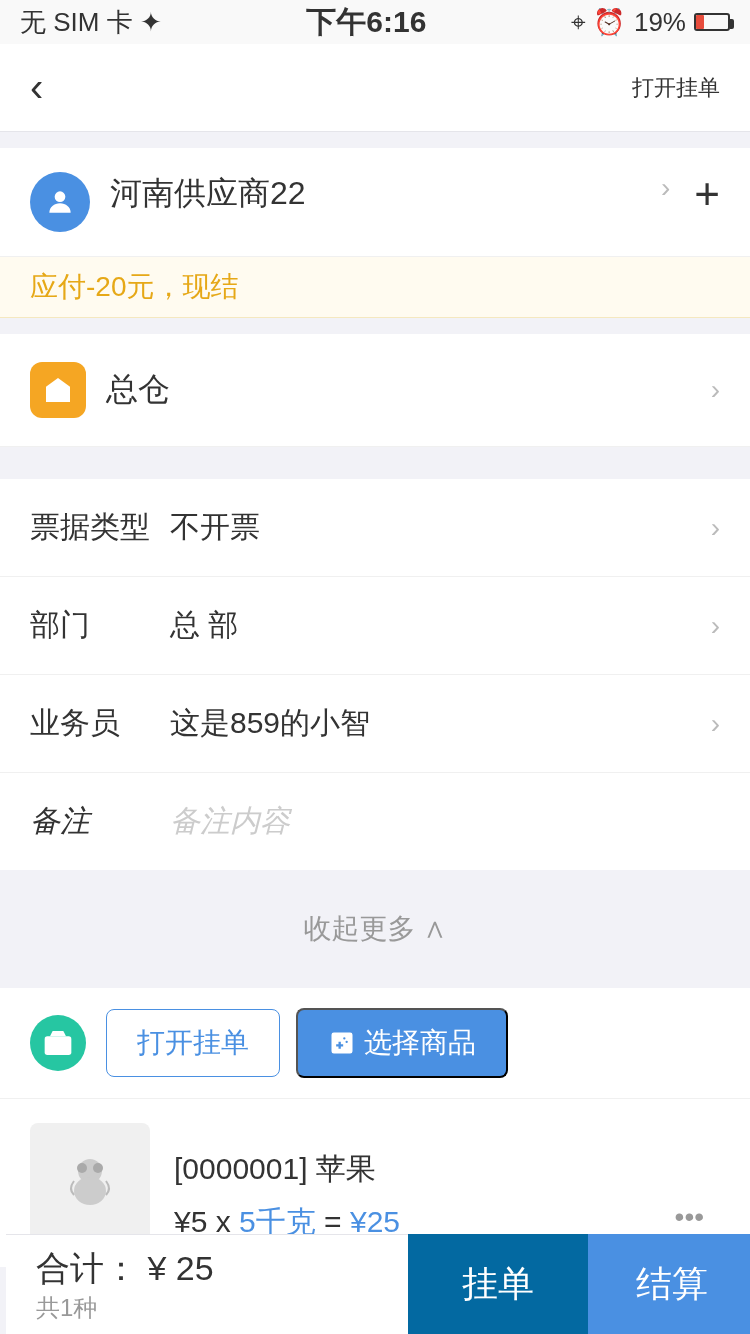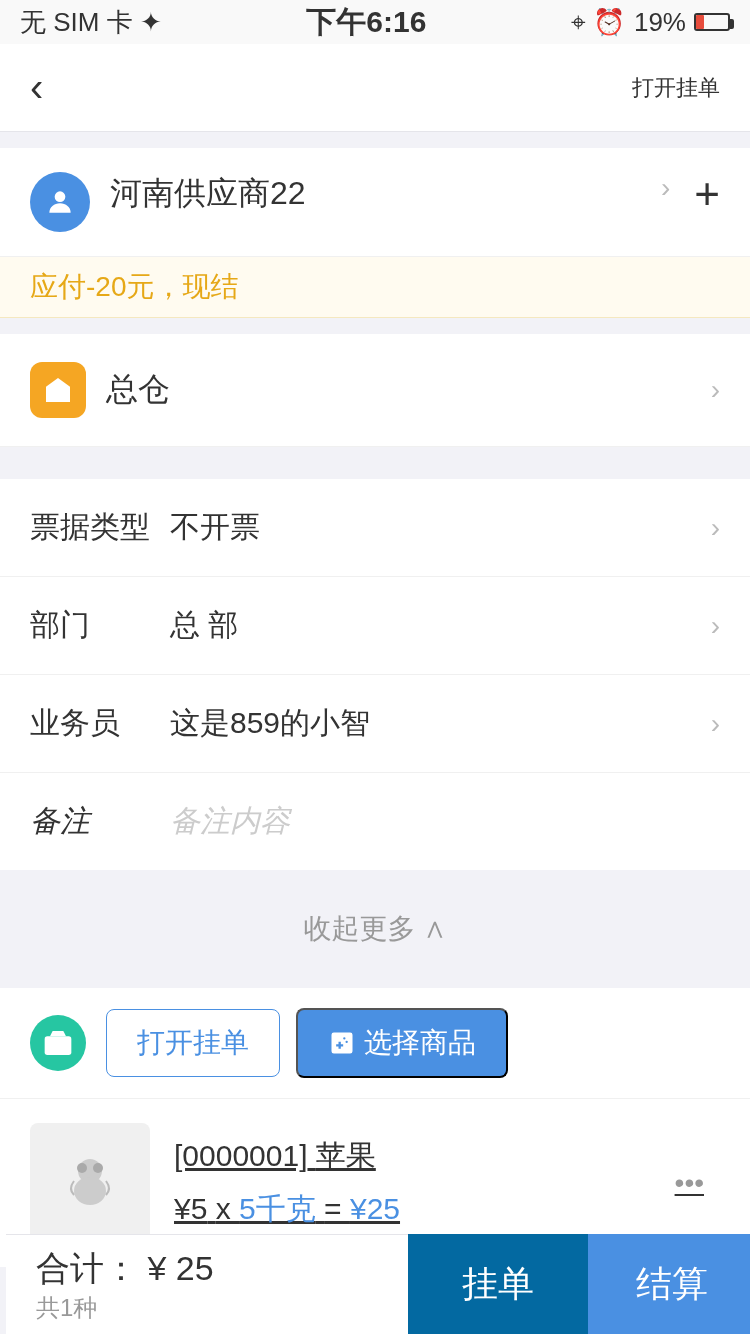--- a/index.html
+++ b/index.html
@@ -244,25 +244,24 @@
       font-size: 28px;
       cursor: pointer;
       display: flex;
       align-items: center;
       gap: 8px;
     }
 
     
     .product-item {
       display: flex;
-      align-items: center;
+      align-items: flex-end;
       padding: 24px 30px;
       background: #fff;
       margin-bottom: 16px;
-      text-decoration: underline;
     }
     .product-thumb {
       width: 120px;
       height: 120px;
       background: #f0f0f0;
       border-radius: 8px;
       display: flex;
       align-items: center;
       justify-content: center;
       margin-right: 24px;

